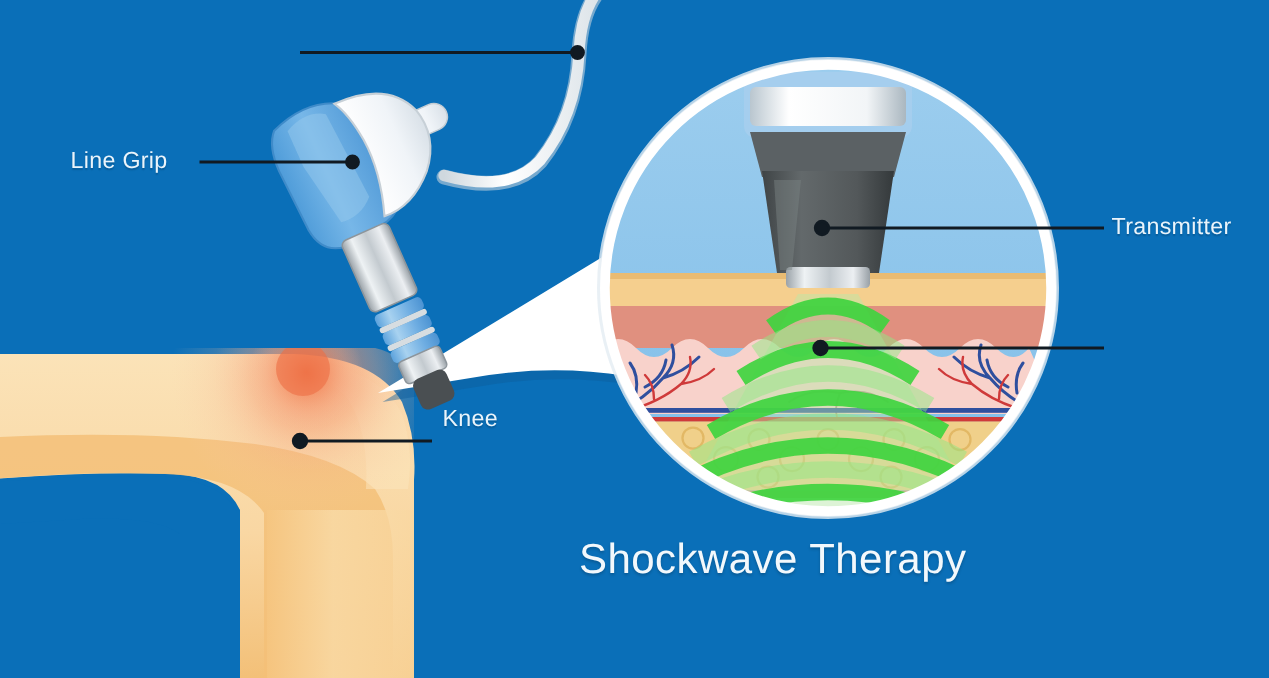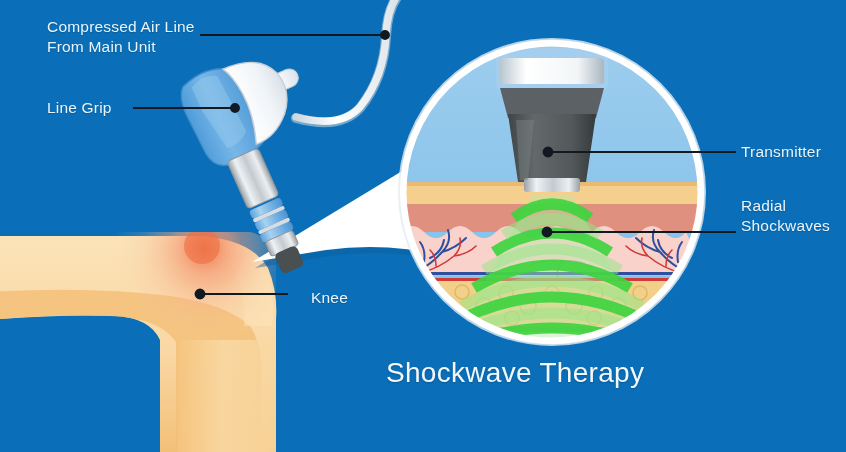--- a/index.html
+++ b/index.html
@@ -20,21 +20,21 @@
     font-family:"Liberation Sans", sans-serif;
     font-size:15.5px;
     font-weight:400;
     letter-spacing:.2px;
     line-height:1.28;
     white-space:pre;
     text-shadow:0 1px 1px rgba(0,0,0,.18);
   }
   #label-compressed-air{ left:47px; top:17px; }
   #label-hand-grip{ left:47px; top:98px; }
-  #label-knee{ left:295px; top:288px;margin-left:16px; }
+  #label-knee{ left:295px; top:270px; }
   #label-transmitter{ left:741px; top:142px; }
   #label-radial{ left:741px; top:196px; }
 
   #title-shockwave{
     position:absolute;
     left:386px;
     top:357px;
     color:#f2f8fc;
     font-family:"Liberation Sans", sans-serif;
     font-size:28px;
@@ -302,27 +302,23 @@
         <line x1="548" y1="152" x2="736" y2="152"></line>
         <circle cx="548" cy="152" r="4.5"></circle>
       </g>
       <g>
         <line x1="547" y1="232" x2="736" y2="232"></line>
         <circle cx="547" cy="232" r="4.5"></circle>
       </g>
     </g>
   </svg>
 
-  <div class="lbl" id="label-compressed-air">Compressed Air Line
-From Main Unit</div>
 
   <div class="lbl" id="label-hand-grip">Line Grip</div>
 
   <div class="lbl" id="label-knee">Knee</div>
 
   <div class="lbl" id="label-transmitter">Transmitter</div>
 
-  <div class="lbl" id="label-radial">Radial
-Shockwaves</div>
 
   <div id="title-shockwave">Shockwave Therapy</div>
 
 </div>
 
 </body></html>

